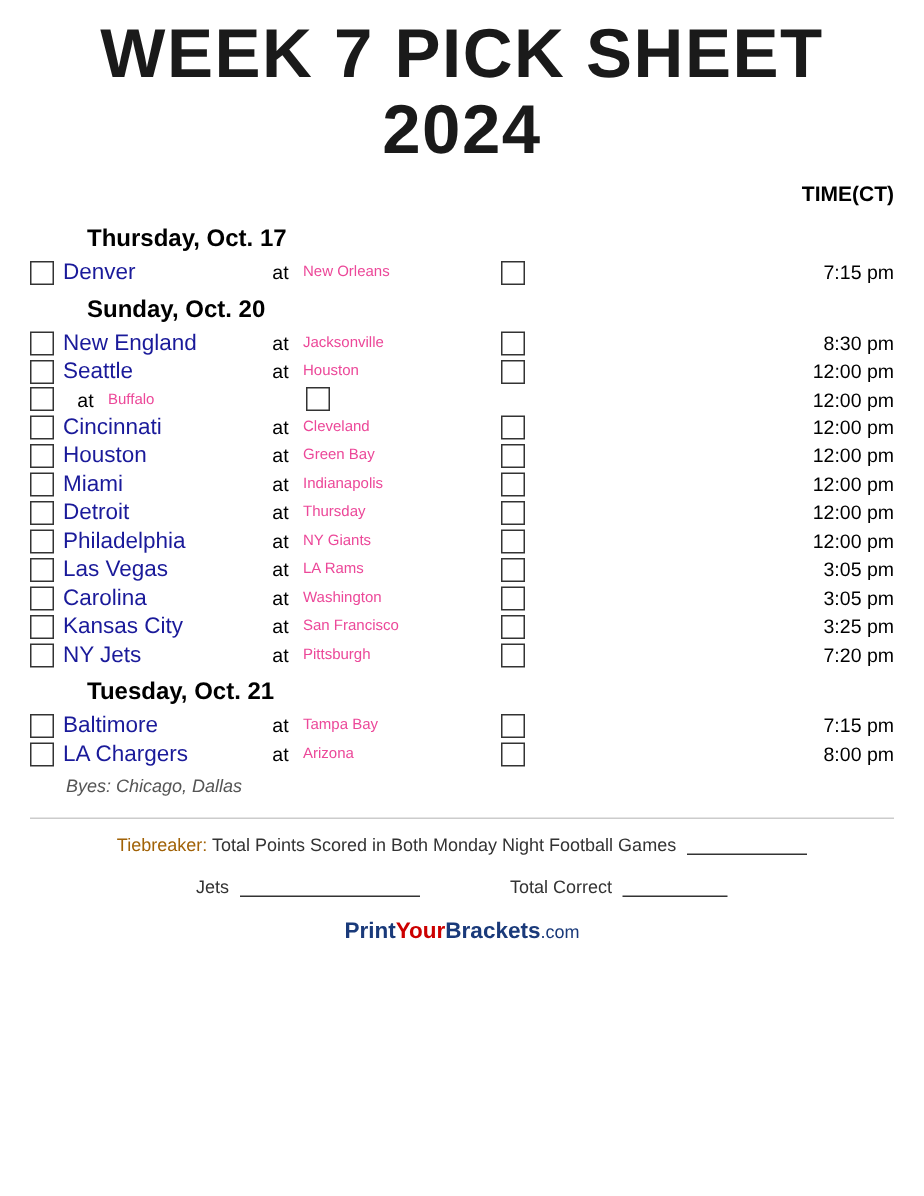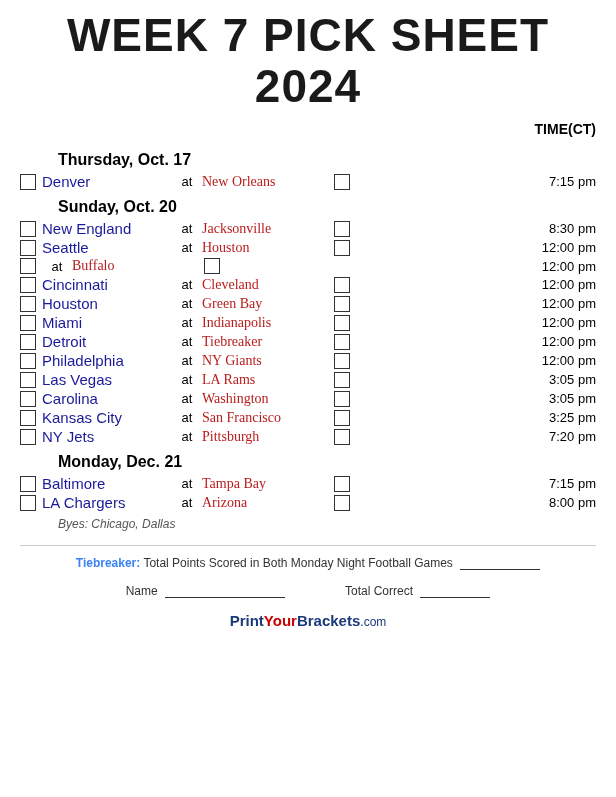--- a/index.html
+++ b/index.html
@@ -49,23 +49,22 @@
       font-size: 15px;
     }
     .at-text {
       width: 30px;
       text-align: center;
       font-size: 13px;
       color: #000;
     }
     .team-home {
       width: 130px;
-      color: #b91c1c;
-      font-size: 14px;
-      font-family: Liberation Serif, serif;
+      color: #ec4899;
+      font-size: 10px;
     }
     .checkbox-right {
       width: 16px;
       height: 16px;
       border: 1.5px solid #333;
       display: inline-block;
       flex-shrink: 0;
       margin-left: 2px;
       margin-right: 8px;
       background: #fff;
@@ -79,40 +78,40 @@
     .time-header {
       display: flex;
       justify-content: flex-end;
       font-size: 14px;
       font-weight: bold;
       color: #000;
       margin-bottom: 14px;
       padding-right: 0;
     }
     .byes-text {
-      margin-left: 38px;
+      margin-left: 24px;
       font-size: 12px;
       color: #555;
       font-style: italic;
       margin-top: 6px;
     }
     .divider {
       border: none;
       border-top: 1px solid #ccc;
       margin: 14px 0 8px 0;
     }
     .tiebreaker-section {
       text-align: center;
       font-size: 12px;
       color: #333;
       margin-top: 10px;
     }
     .tiebreaker-section .tb-label {
-      font-weight: bold;
-      color: #3b82f6;
+      font-weight: normal;
+      color: #a16207;
       text-align: right;
     }
     .tb-line {
       display: inline-block;
       width: 80px;
       border-bottom: 1px solid #333;
       margin-left: 4px;
       vertical-align: bottom;
     }
     .name-total {
@@ -230,21 +229,21 @@
       <span class="team-away">Miami</span>
       <span class="at-text">at</span>
       <span class="team-home">Indianapolis</span>
       <span class="checkbox-right"></span>
       <span class="time-col">12:00 pm</span>
     </div>
     <div class="game-row">
       <span class="checkbox"></span>
       <span class="team-away">Detroit</span>
       <span class="at-text">at</span>
-      <span class="team-home">Tiebreaker</span>
+      <span class="team-home">Thursday</span>
       <span class="checkbox-right"></span>
       <span class="time-col">12:00 pm</span>
     </div>
     <div class="game-row">
       <span class="checkbox"></span>
       <span class="team-away">Philadelphia</span>
       <span class="at-text">at</span>
       <span class="team-home">NY Giants</span>
       <span class="checkbox-right"></span>
       <span class="time-col">12:00 pm</span>
@@ -274,21 +273,21 @@
       <span class="time-col">3:25 pm</span>
     </div>
     <div class="game-row">
       <span class="checkbox"></span>
       <span class="team-away">NY Jets</span>
       <span class="at-text">at</span>
       <span class="team-home">Pittsburgh</span>
       <span class="checkbox-right"></span>
       <span class="time-col">7:20 pm</span>
     </div>
-    <div class="section-header">Monday, Dec. 21</div>
+    <div class="section-header">Tuesday, Oct. 21</div>
     <div class="game-row">
       <span class="checkbox"></span>
       <span class="team-away">Baltimore</span>
       <span class="at-text">at</span>
       <span class="team-home">Tampa Bay</span>
       <span class="checkbox-right"></span>
       <span class="time-col">7:15 pm</span>
     </div>
     <div class="game-row">
       <span class="checkbox"></span>
@@ -305,21 +304,21 @@
 <hr class="divider">
 
 <div class="tiebreaker-section">
   <span class="tb-label">Tiebreaker:</span>
   <span>Total Points Scored in Both Monday Night Football Games</span>
   <span class="tb-line"></span>
 </div>
 
 <div class="name-total">
   <div>
-    <span class="field-label">Name</span>
+    <span class="field-label">Jets</span>
     <span class="name-line"></span>
   </div>
   <div>
     <span class="field-label">Total Correct</span>
     <span class="total-line"></span>
   </div>
 </div>
 
 <div class="footer-brand">
   <span class="print">Print</span><span class="your">Your</span><span class="brackets">Brackets</span><span class="dotcom">.com</span>

